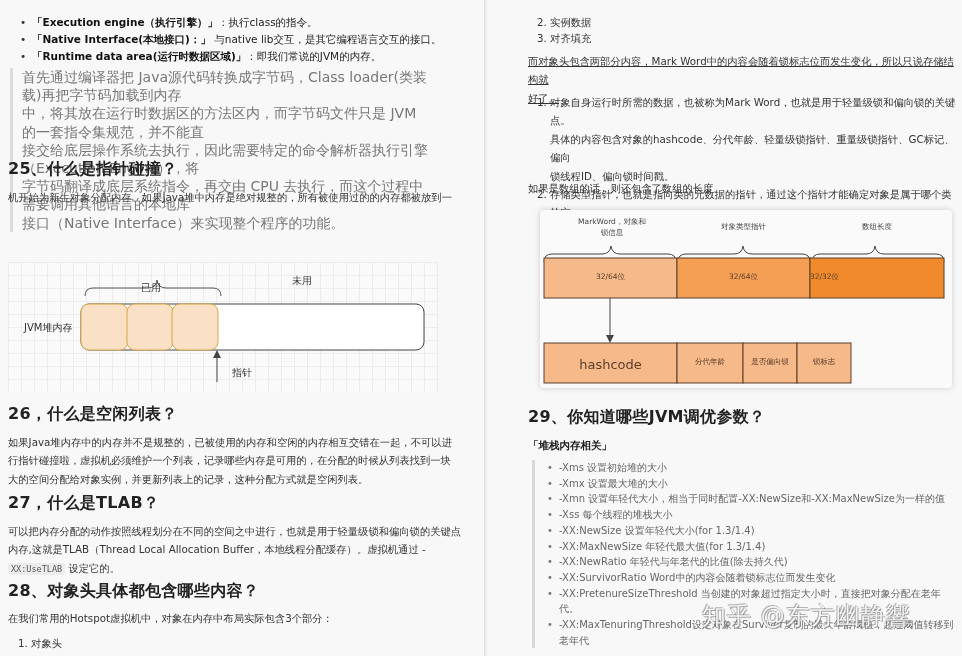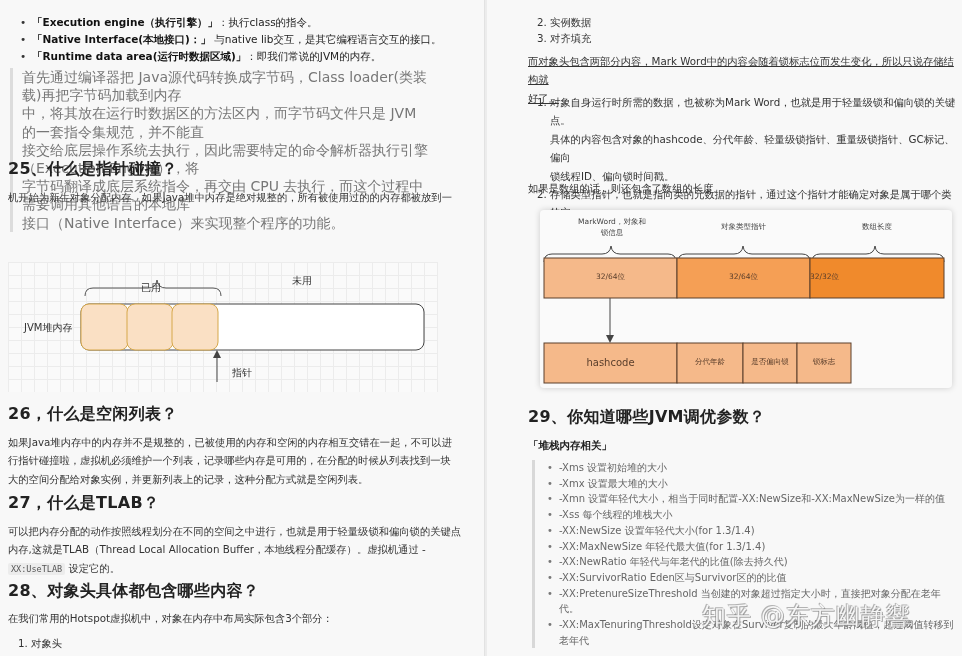--- a/index.html
+++ b/index.html
@@ -162,38 +162,38 @@
   </svg>
   <div class="abs" style="left:24px; top:6px; width:96px; text-align:center; font-size:7.5px; line-height:11px; color:#444; white-space:pre-line;">MarkWord，对象和
 锁信息</div>
   <div class="abs" style="left:137px; top:12px; width:133px; text-align:center; font-size:7.5px; color:#444;">对象类型指针</div>
   <div class="abs" style="left:270px; top:12px; width:134px; text-align:center; font-size:7.5px; color:#444;">数组长度</div>
 
   <div class="abs" style="left:4px; top:62px; width:133px; text-align:center; font-size:7.5px; color:#5a3e2b;">32/64位</div>
   <div class="abs" style="left:137px; top:62px; width:133px; text-align:center; font-size:7.5px; color:#5a3e2b;">32/64位</div>
   <div class="abs" style="left:270px; top:62px; width:134px; text-align:left; font-size:7.5px; color:#5a3e2b;">32/32位</div>
 
-  <div class="abs" style="left:4px; top:147px; width:133px; text-align:center; font-size:10px; color:#5a3e2b;">hashcode</div>
+  <div class="abs" style="left:4px; top:147px; width:133px; text-align:center; font-size:13px; color:#5a3e2b;">hashcode</div>
   <div class="abs" style="left:137px; top:147px; width:66px; text-align:center; font-size:7.5px; color:#5a3e2b;">分代年龄</div>
   <div class="abs" style="left:203px; top:147px; width:54px; text-align:center; font-size:7.5px; color:#5a3e2b;">是否偏向锁</div>
   <div class="abs" style="left:257px; top:147px; width:54px; text-align:center; font-size:7.5px; color:#5a3e2b;">锁标志</div>
 </div>
 
 <div class="abs h2" style="left:528px; top:407px;">29、你知道哪些JVM调优参数？</div>
 <div class="abs subhead" style="left:528px; top:439px;">「堆栈内存相关」</div>
 
 <ul class="abs tune-list">
   <li>-Xms 设置初始堆的大小</li>
   <li>-Xmx 设置最大堆的大小</li>
   <li>-Xmn 设置年轻代大小，相当于同时配置-XX:NewSize和-XX:MaxNewSize为一样的值</li>
   <li>-Xss  每个线程的堆栈大小</li>
   <li>-XX:NewSize 设置年轻代大小(for 1.3/1.4)</li>
   <li>-XX:MaxNewSize 年轻代最大值(for 1.3/1.4)</li>
   <li>-XX:NewRatio 年轻代与年老代的比值(除去持久代)</li>
-  <li>-XX:SurvivorRatio Eden区与Survivor区的的比值</li>
+  <li>-XX:SurvivorRatio Word中的内容会随着锁标志位而发生变化</li>
   <li>-XX:PretenureSizeThreshold 当创建的对象超过指定大小时，直接把对象分配在老年代。</li>
   <li>-XX:MaxTenuringThreshold设定对象在Survivor复制的最大年龄阈值，超过阈值转移到</li>
   <li style="list-style:none;" class="cont">老年代</li>
 </ul>
 
 <div class="abs watermark">知乎 @东方幽静響</div>
 
 <style>
   .tune-list li.cont::before { content: ""; }
 </style>

